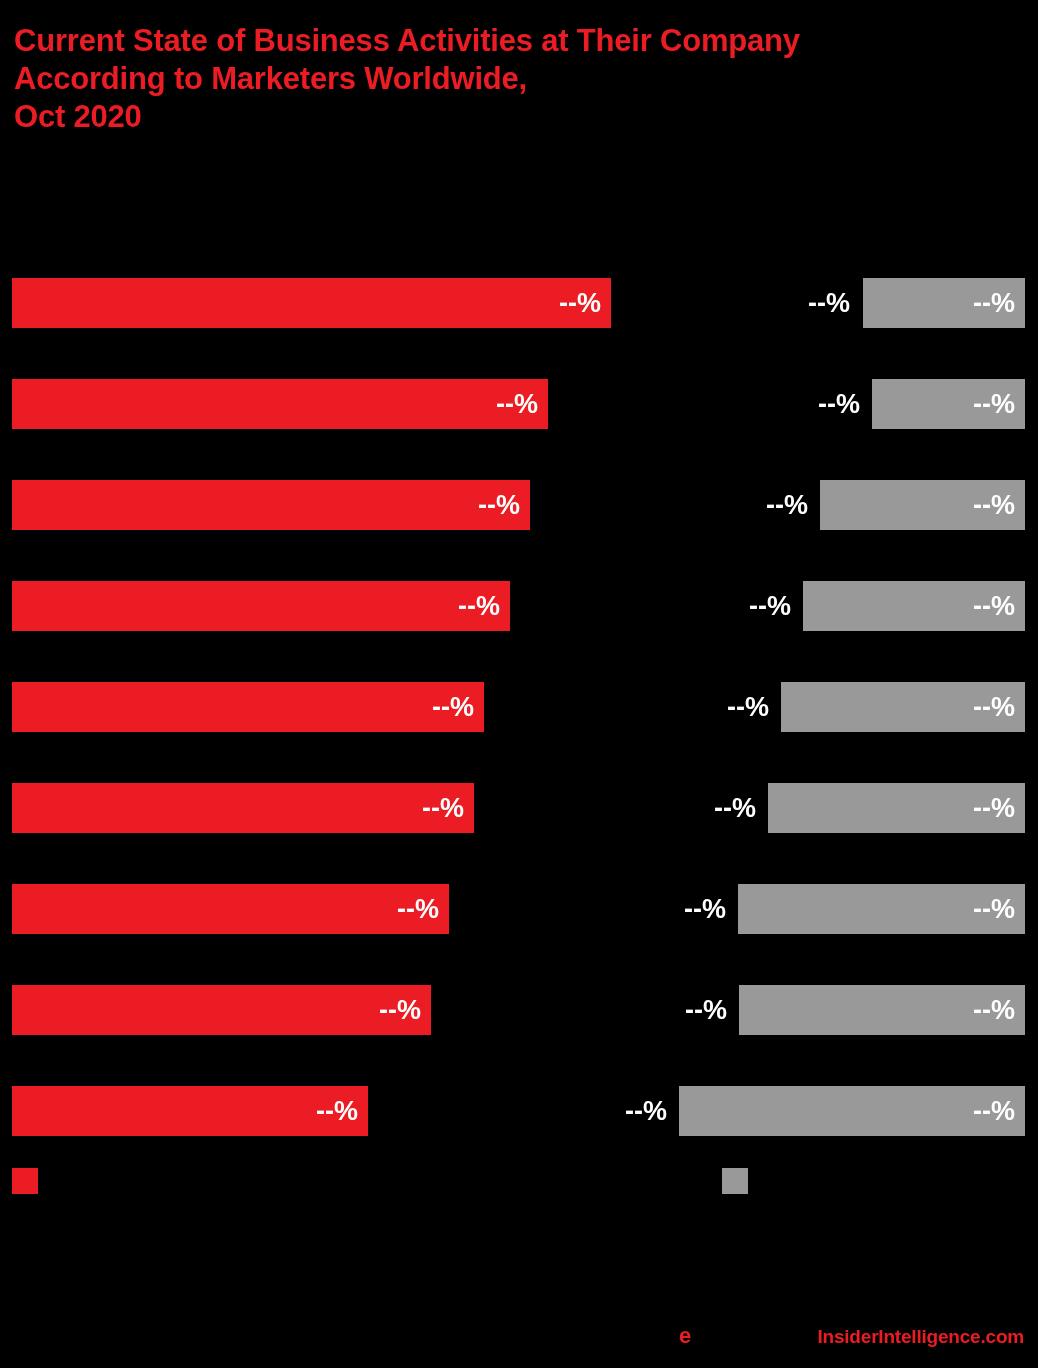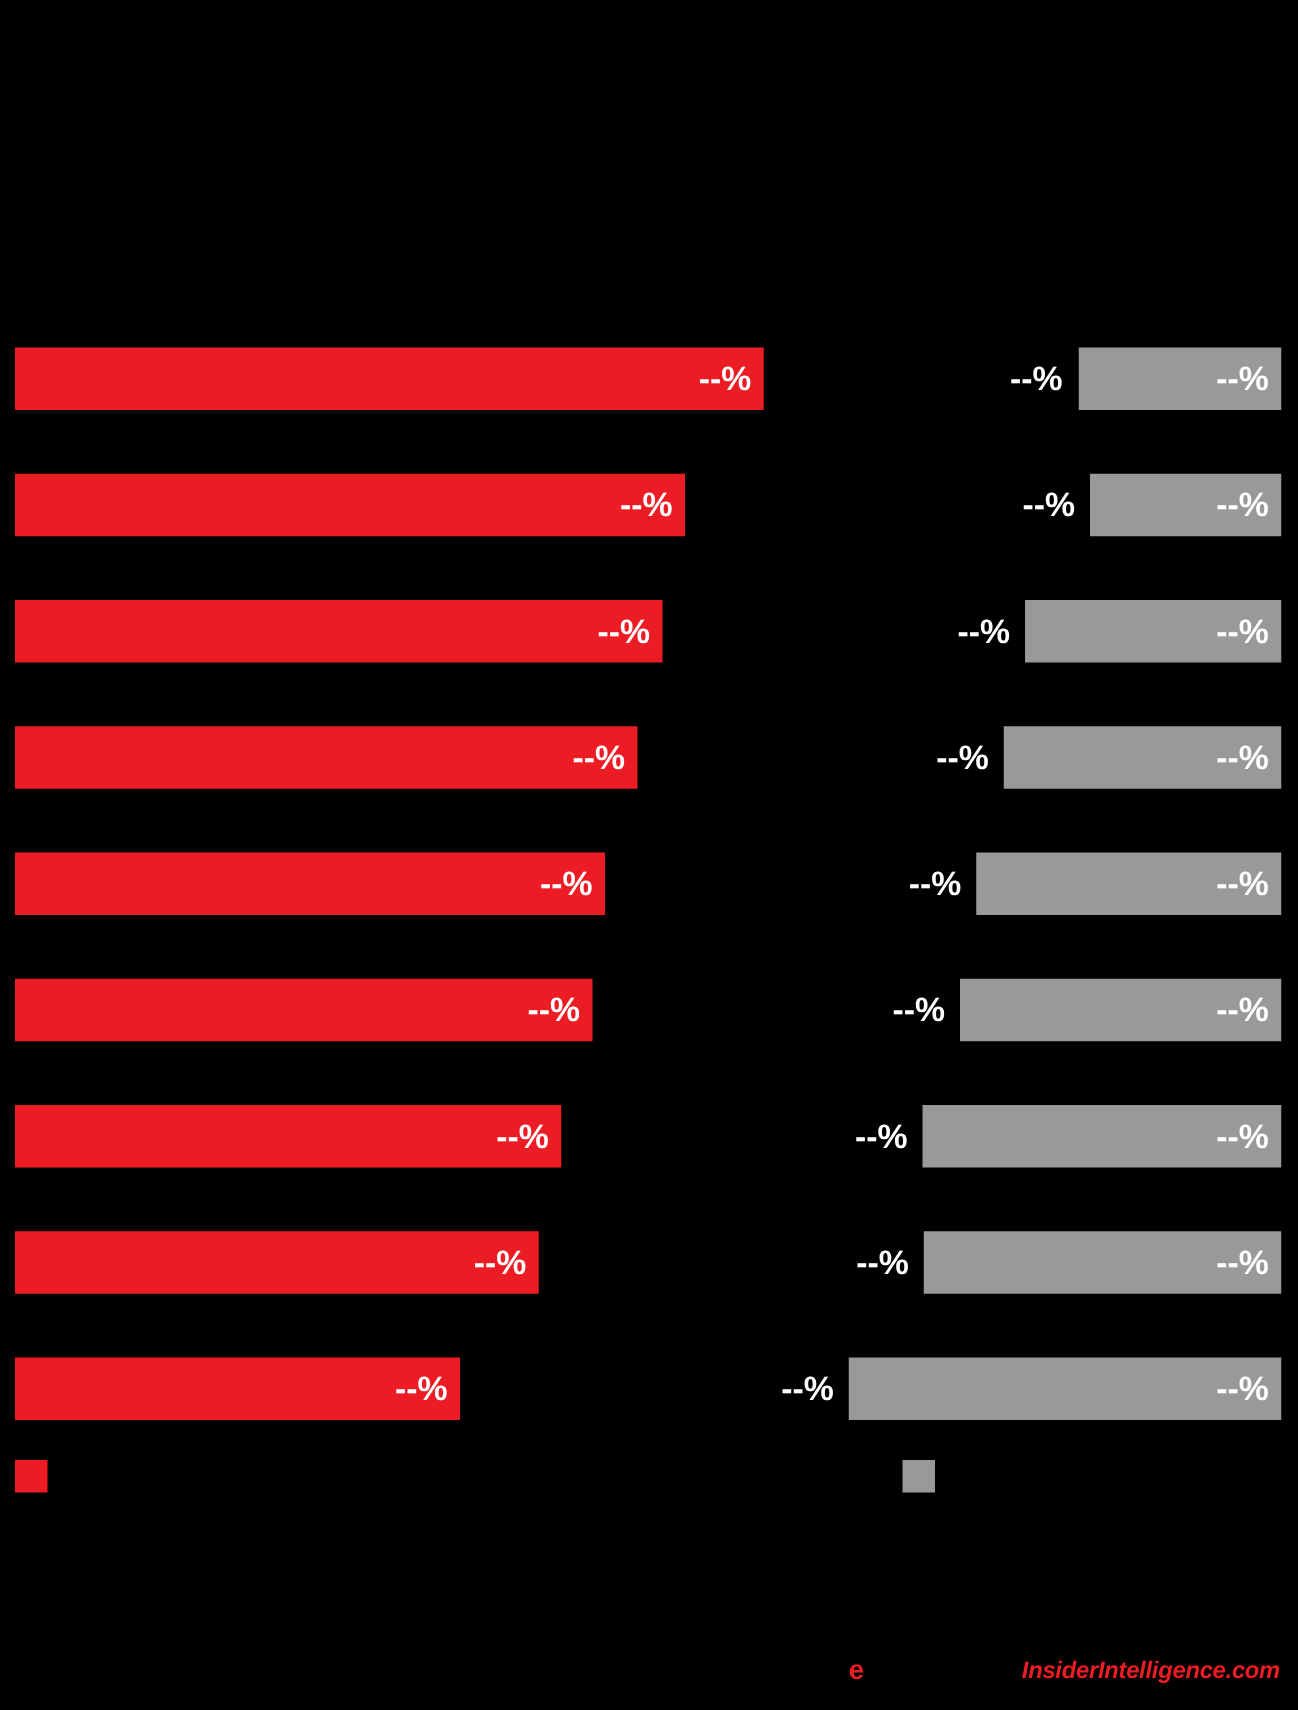--- a/index.html
+++ b/index.html
@@ -63,28 +63,30 @@
     position:absolute;left:14px;top:4px;
     color:#FFFFFF;font-size:14px;line-height:17px;
     width:630px;white-space:pre-line;
   }
   .emarketer-mark{
     position:absolute;left:679px;top:6px;
     color:#EC1C24;font-size:22px;font-weight:bold;line-height:24px;
   }
   .brand{
     position:absolute;right:14px;top:8px;
-    color:#EC1C24;font-size:19px;font-weight:bold;letter-spacing:-0.2px;font-style:italic;
+    color:#EC1C24;font-size:19px;font-weight:bold;letter-spacing:-0.2px;
   }
 </style>
 </head>
 <body>
 
 <div id="chart-root">
 
+  <div class="title">Current State of Business Activities at Their Company According to Marketers Worldwide,
+Oct 2020</div>
 
   <div class="plot">
       <div class="row" style="top: 278px; height: 50px;">
         <div class="bar left" style="left: 12px; width: 599px; height: 50px;">
           <span class="inbar-label" style="height: 50px; line-height: 50px;">--%</span>
         </div>
         <div class="bar right" style="left: 863px; width: 162px; height: 50px;">
           <span class="inbar-label" style="height: 50px; line-height: 50px;">--%</span>
         </div>
         <span class="outside-label" style="right: 188px; height: 50px; line-height: 50px;">--%</span>

